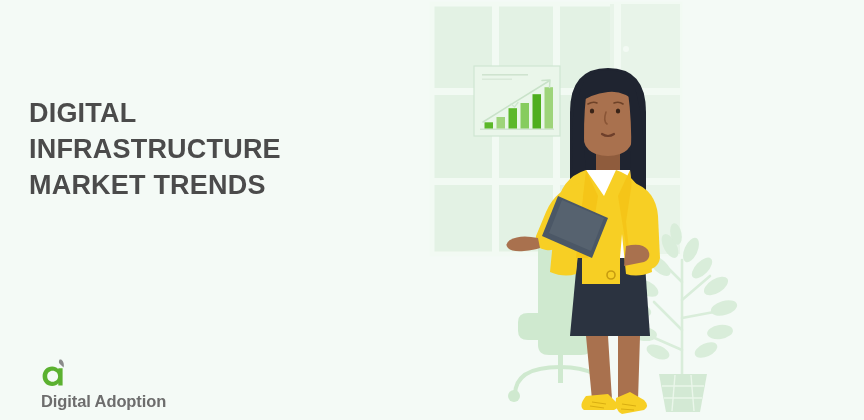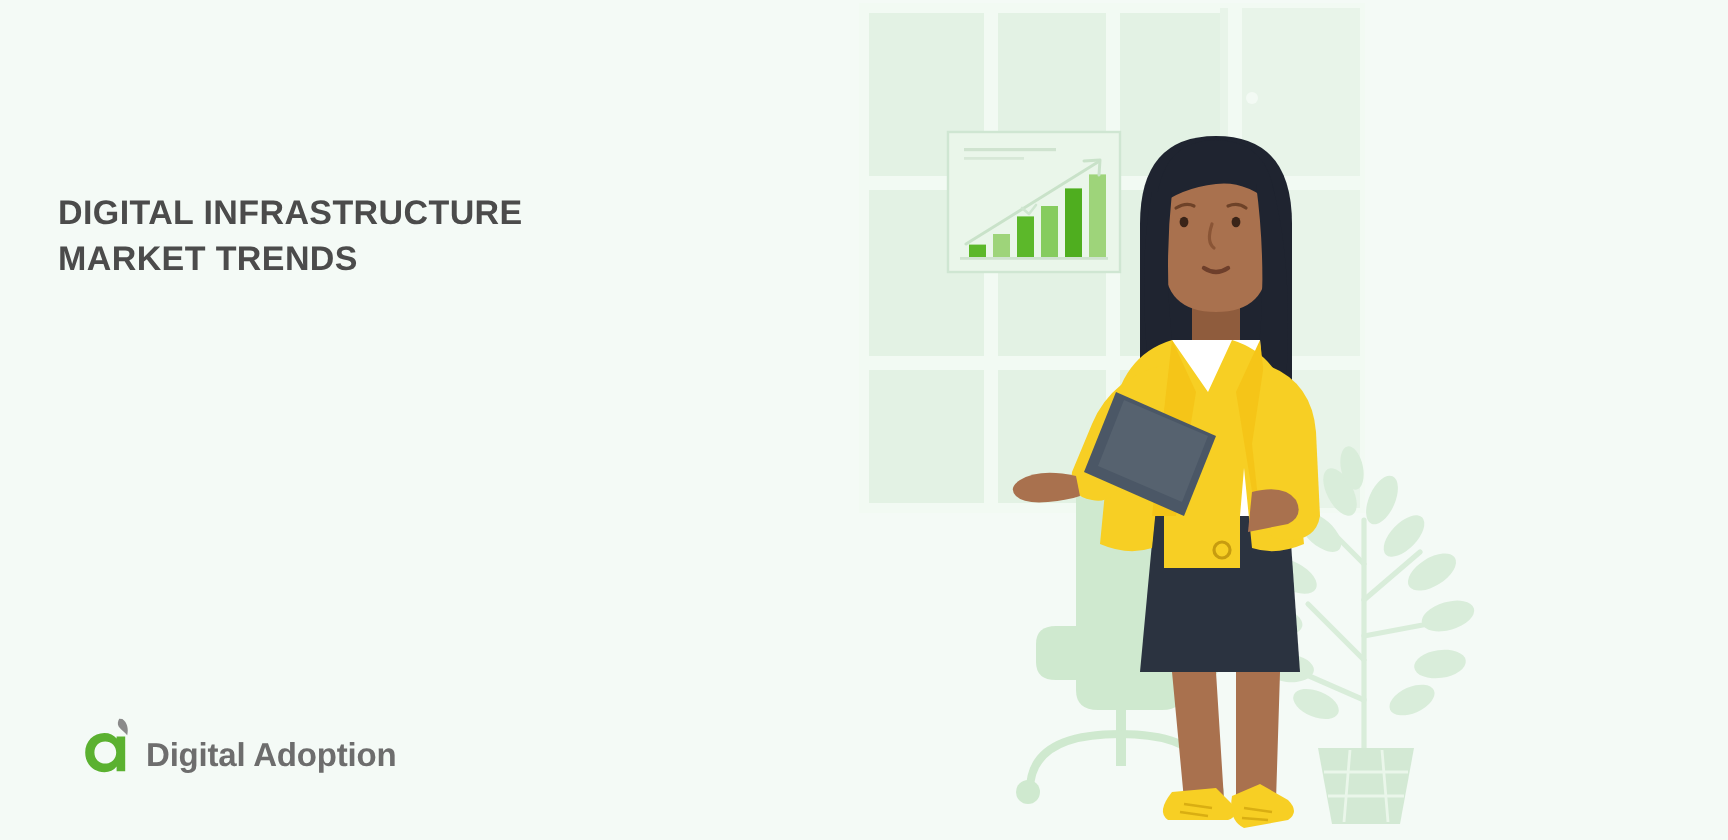--- a/index.html
+++ b/index.html
@@ -20,38 +20,39 @@
     background: #f4faf6;
     overflow: hidden;
   }
 
   
   #headline {
     position: absolute;
     left: 29px;
     top: 52px;
     width: 360px;
-    font-size: 17px;
+    font-size: 27px;
     font-weight: bold;
     letter-spacing: 0.2px;
     line-height: 1.33;
     color: #4b4b4b;
     text-transform: uppercase;
     white-space: pre-line;
     margin-top: 44px;
   }
 
   
   #logo-lockup {
     position: absolute;
     left: 41px;
     top: 358px;
     display: flex;
-    align-items: flex-end;
+    align-items: flex-start;
     gap: 4px;
+    flex-direction: column;
   }
   #logo-mark {
     width: 28px;
     height: 30px;
     display: block;
   }
   #logo-wordmark {
     font-size: 16.5px;
     font-weight: bold;
     color: #6d6d6d;

